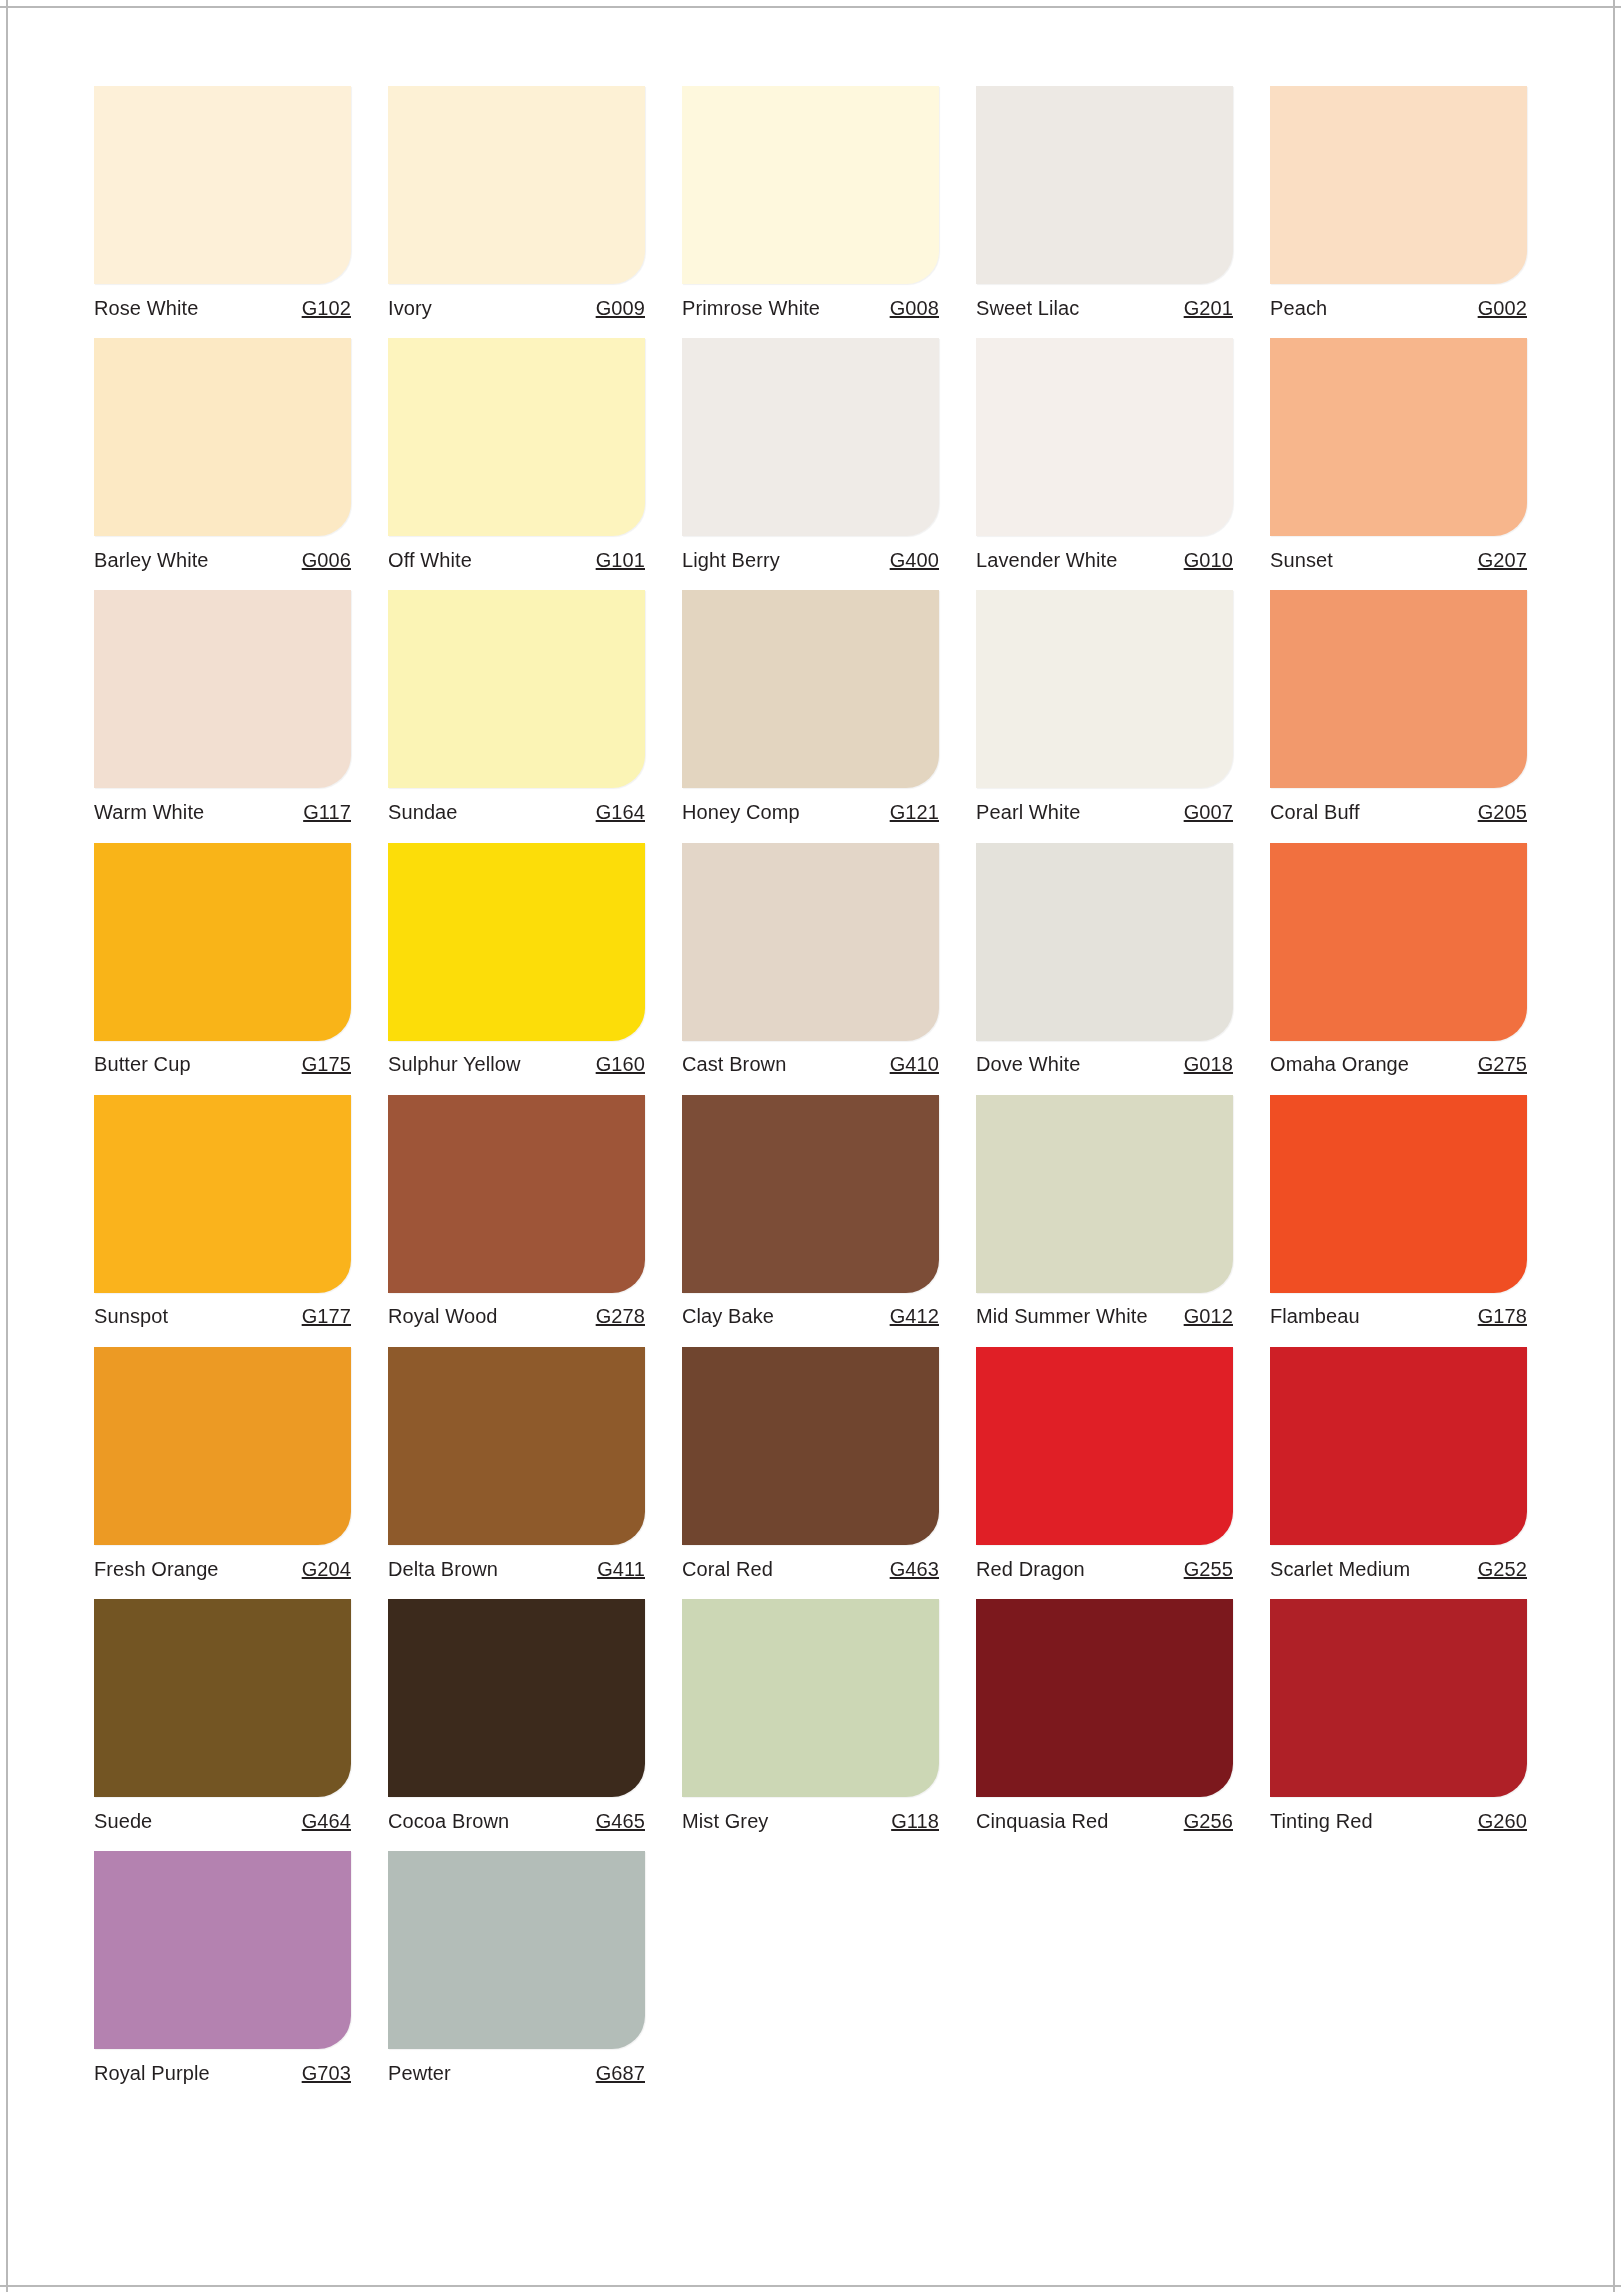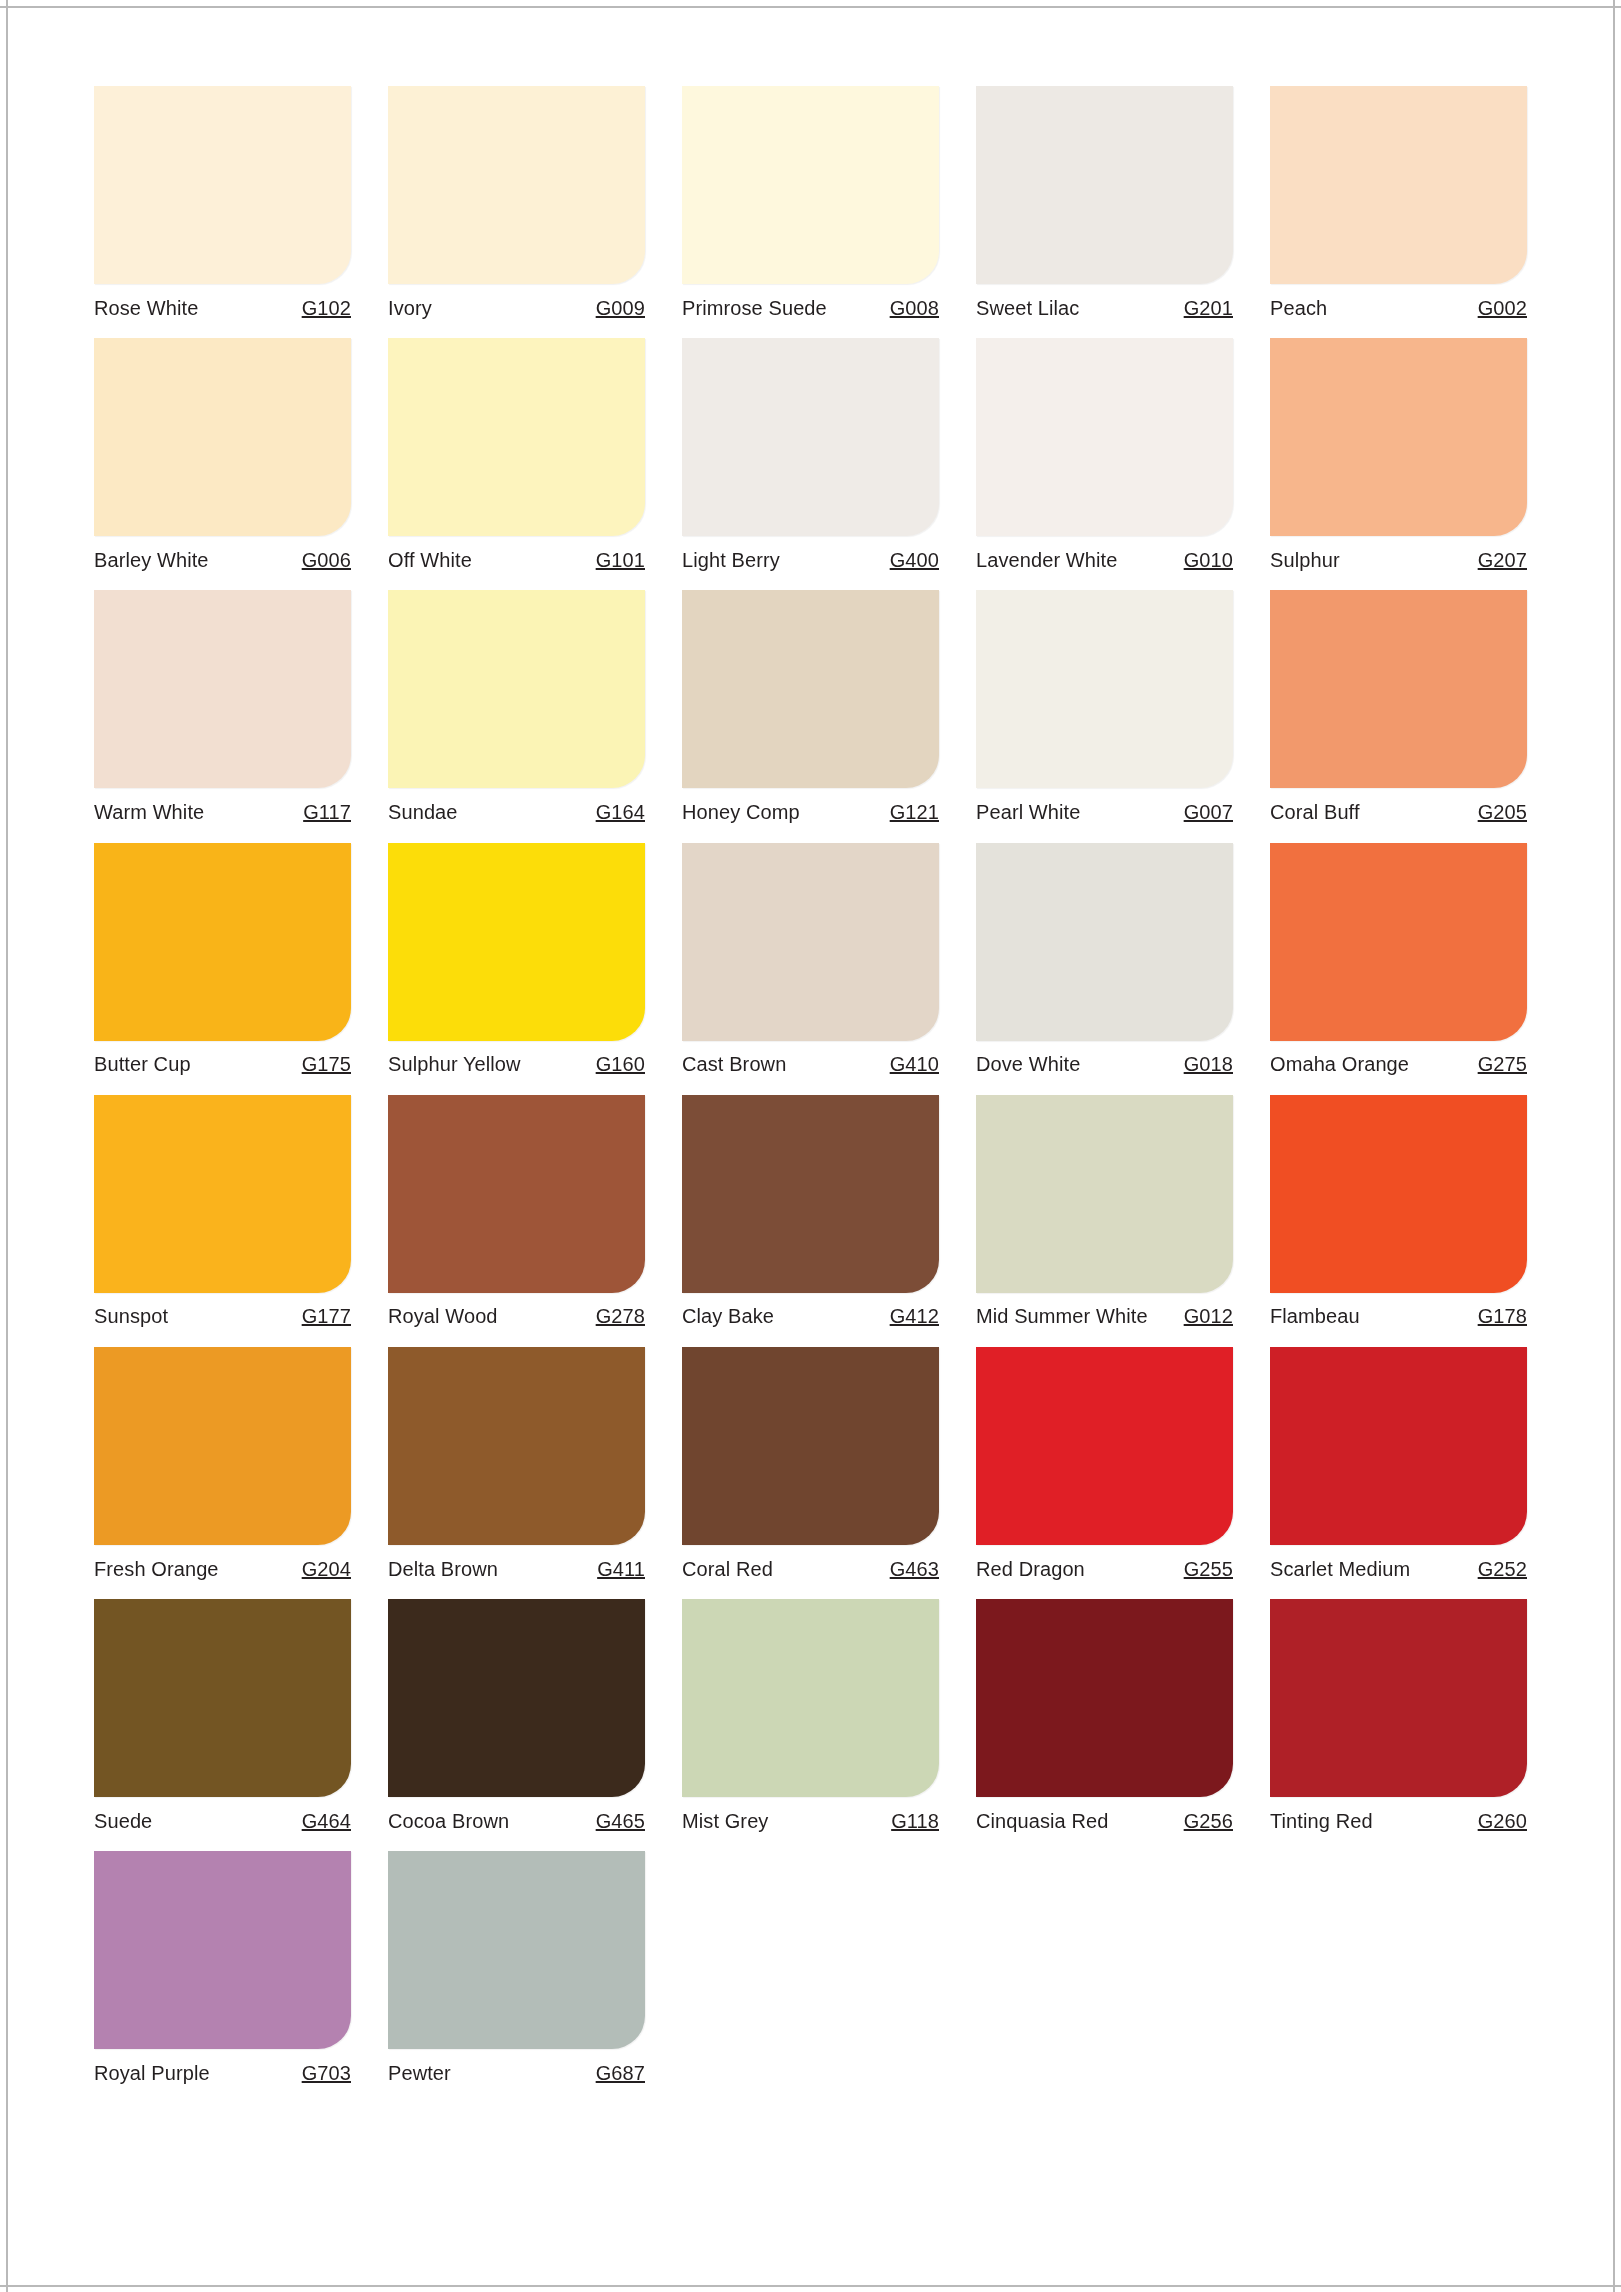--- a/index.html
+++ b/index.html
@@ -94,21 +94,21 @@
       <div class="swatch-cell">
         <div class="swatch-chip" style="background: rgb(253, 241, 213);"></div>
         <div class="swatch-caption">
           <span class="swatch-name">Ivory</span>
           <span class="swatch-code">G009</span>
         </div>
       </div>
       <div class="swatch-cell">
         <div class="swatch-chip" style="background: rgb(254, 248, 221);"></div>
         <div class="swatch-caption">
-          <span class="swatch-name">Primrose Suede</span>
+          <span class="swatch-name">Primrose White</span>
           <span class="swatch-code">G008</span>
         </div>
       </div>
       <div class="swatch-cell">
         <div class="swatch-chip" style="background: rgb(237, 233, 228);"></div>
         <div class="swatch-caption">
           <span class="swatch-name">Sweet Lilac</span>
           <span class="swatch-code">G201</span>
         </div>
       </div>
@@ -143,21 +143,21 @@
       <div class="swatch-cell">
         <div class="swatch-chip" style="background: rgb(244, 239, 235);"></div>
         <div class="swatch-caption">
           <span class="swatch-name">Lavender White</span>
           <span class="swatch-code">G010</span>
         </div>
       </div>
       <div class="swatch-cell">
         <div class="swatch-chip" style="background: rgb(247, 182, 140);"></div>
         <div class="swatch-caption">
-          <span class="swatch-name">Sulphur</span>
+          <span class="swatch-name">Sunset</span>
           <span class="swatch-code">G207</span>
         </div>
       </div>
       <div class="swatch-cell">
         <div class="swatch-chip" style="background: rgb(242, 223, 209);"></div>
         <div class="swatch-caption">
           <span class="swatch-name">Warm White</span>
           <span class="swatch-code">G117</span>
         </div>
       </div>

